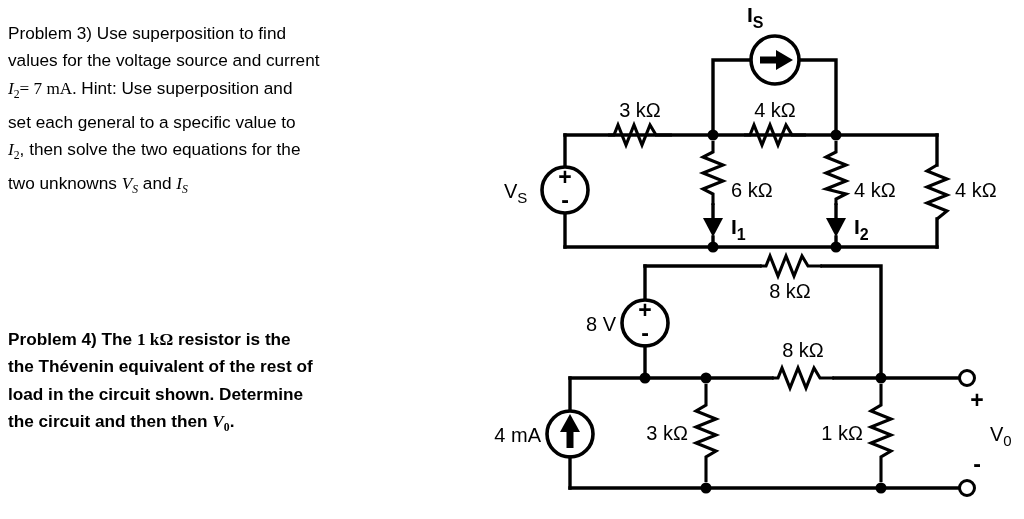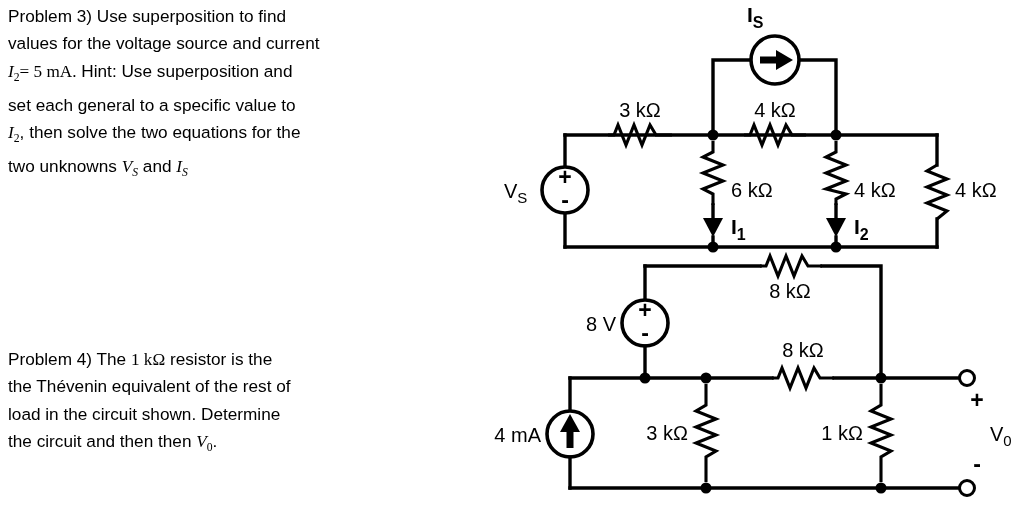--- a/index.html
+++ b/index.html
@@ -13,22 +13,22 @@
   #page{position:relative;width:1024px;height:519px;}
 
   .text-col{
     position:absolute;
     left:8px;
     width:410px;
     font-size:17.2px;
     line-height:23.4px;
     text-align:justify;
   }
-  #prob3-block{top:5px;}
-  #prob4-block{top:348px;}
+  #prob3-block{top:22px;}
+  #prob4-block{top:328px;font-weight:bold;}
 
   .mathit{font-family:"Liberation Serif", serif; font-style:italic;}
   .mathup{font-family:"Liberation Serif", serif; font-style:normal;}
   .it{}
   sub{font-size:0.68em;}
 
   
   .para{margin:0;}
   .para + .para{margin-top:4px;}
 
@@ -48,21 +48,21 @@
 
   <div class="text-col" id="prob3-block">
     <div class="para">
       <span>Problem 3)</span>
       <span>Use superposition to find</span>
     </div>
     <div class="para">
       <span>values for the voltage source and current</span>
     </div>
     <div class="para">
-      <span class="mathit"><span>I</span><sub class="mathup">2</sub></span><span class="mathup">= 5 mA.</span>
+      <span class="mathit"><span>I</span><sub class="mathup">2</sub></span><span class="mathup">= 7 mA.</span>
       <span class="it">Hint:</span>
       <span class="it">Use superposition and</span>
     </div>
     <div class="para">
       <span class="it">set each general to a specific value to</span>
     </div>
     <div class="para">
       <span class="mathit"><span>I</span><sub class="mathup">2</sub></span><span class="it">, then solve the two equations for the</span>
     </div>
     <div class="para">

